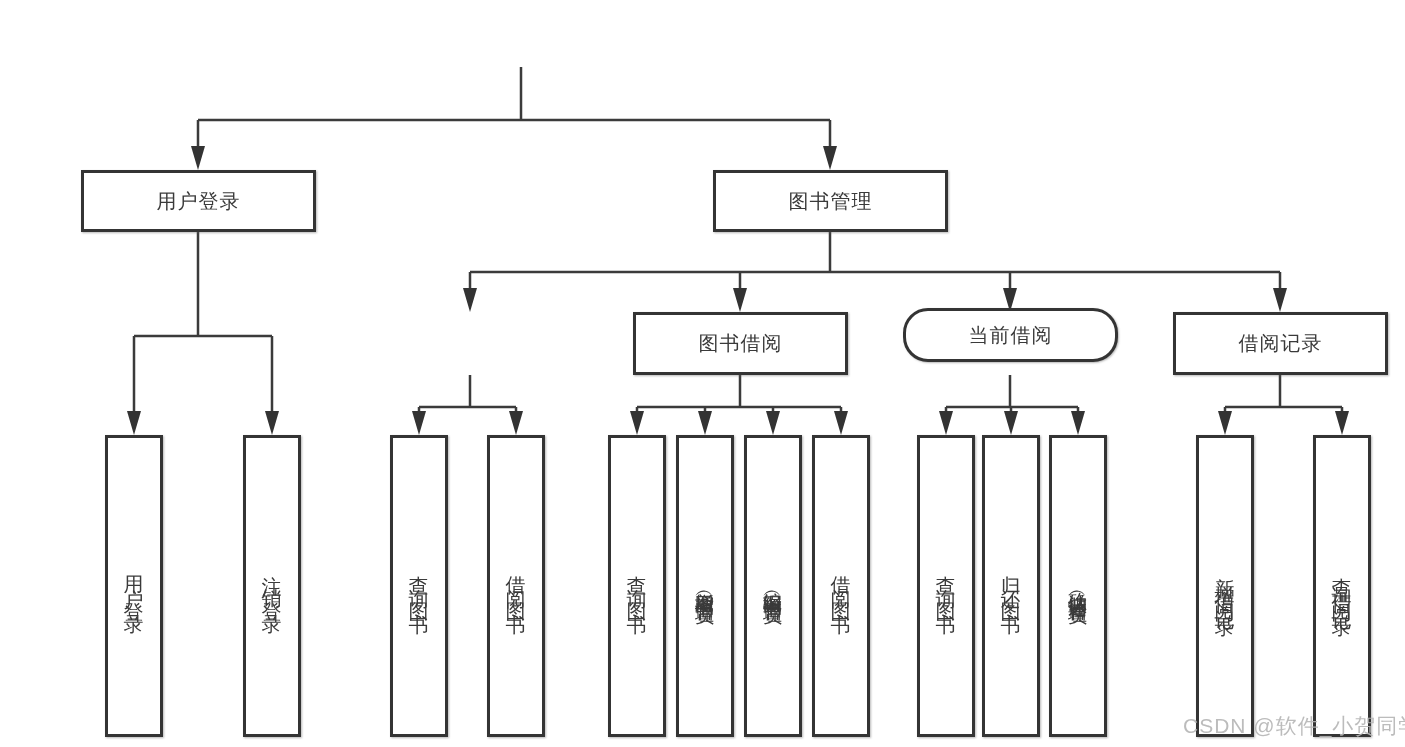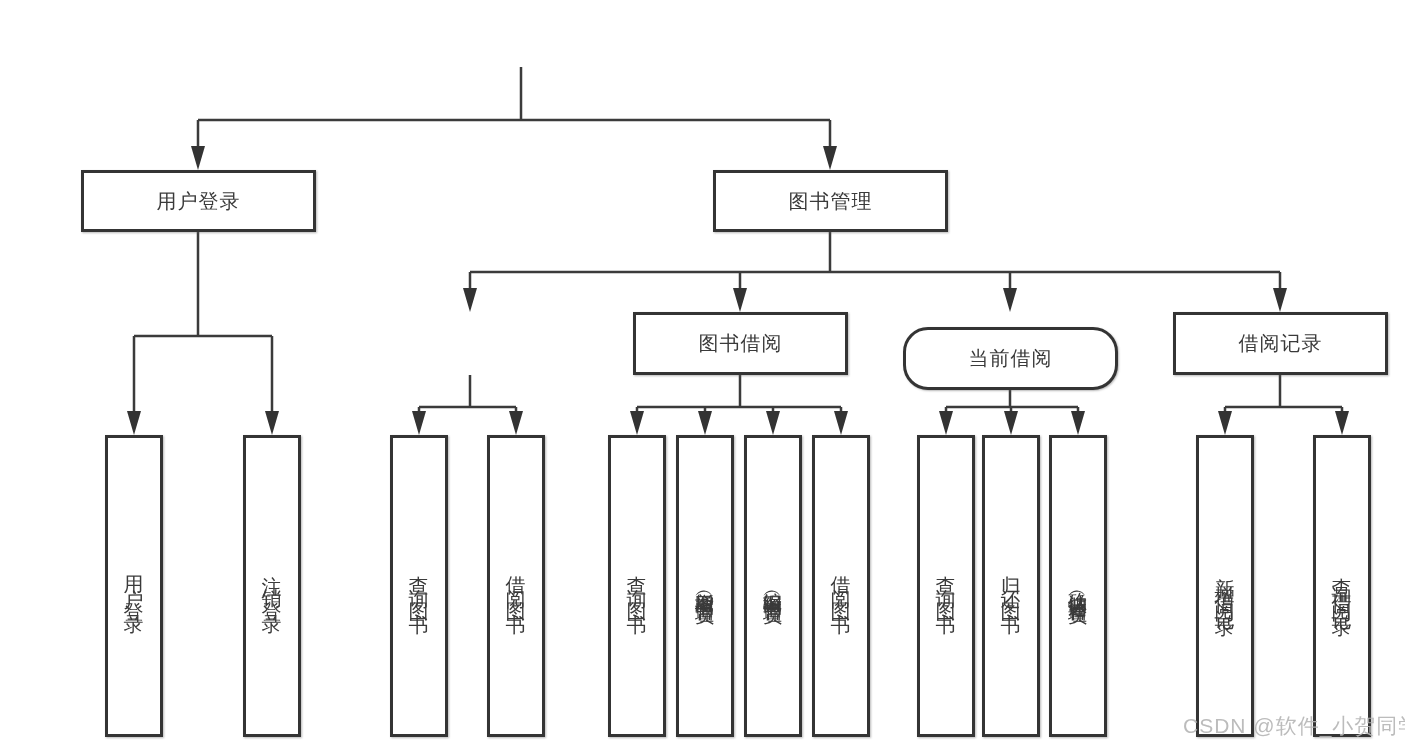--- a/index.html
+++ b/index.html
@@ -105,21 +105,21 @@
       <polygon points="1218,411 1232,411 1225,435"></polygon>
       <polygon points="1335,411 1349,411 1342,435"></polygon>
     </g>
   </svg>
 
 
   <div class="node h" style="left:81px; top:170px; width:235px; height:62px;">用户登录</div>
   <div class="node h" style="left:713px; top:170px; width:235px; height:62px;">图书管理</div>
 
   <div class="node h" style="left:633px; top:312px; width:215px; height:63px;">图书借阅</div>
-  <div class="node h" style="left:903px; top:327px; width:215px; height:63px;border-radius:25px;">当前借阅</div>
+  <div class="node h" style="left:903px; top:308px; width:215px; height:54px;border-radius:25px;">当前借阅</div>
   <div class="node h" style="left:1173px; top:312px; width:215px; height:63px;">借阅记录</div>
 
   <div class="node v" style="left:105px;">
     <span class="vtext s4">用户登录</span>
   </div>
   <div class="node v" style="left:243px;">
     <span class="vtext s4">注销登录</span>
   </div>
 
   <div class="node v" style="left:390px;">

